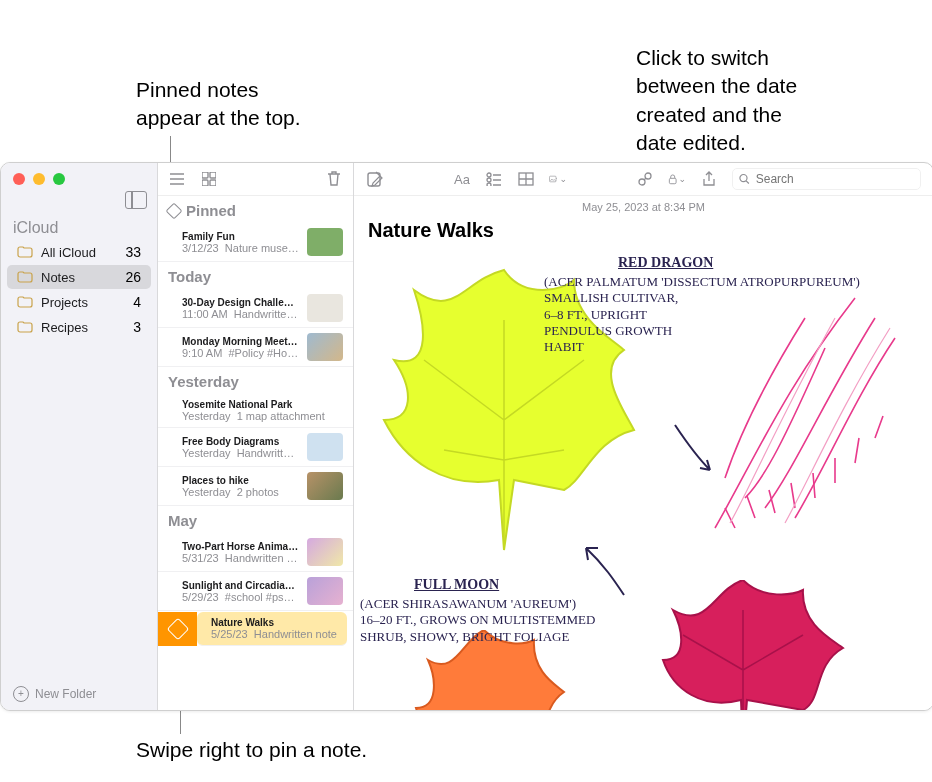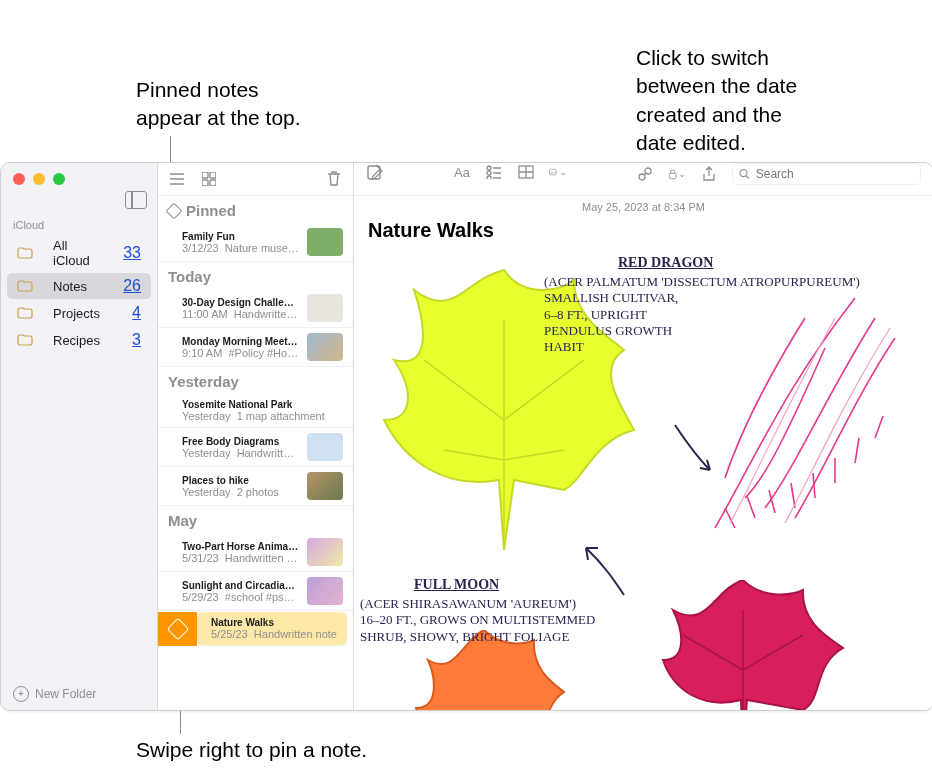--- a/index.html
+++ b/index.html
@@ -7,25 +7,25 @@
   .callout{position:absolute;font-size:21px;line-height:1.35;color:#000;}
   .callout .rule{position:absolute;background:#888;}
   .window{position:absolute;left:0;top:162px;width:932px;height:547px;border:1px solid #cfcfcf;border-radius:10px;overflow:hidden;background:#fff;display:flex;box-shadow:0 1px 3px rgba(0,0,0,.08);}
   
   .sidebar{width:156px;flex:0 0 156px;background:#f2f2f7;border-right:1px solid #d9d9db;display:flex;flex-direction:column;}
   .traffic{height:18px;display:flex;gap:8px;padding:10px 12px 0;}
   .dot{width:12px;height:12px;border-radius:50%;}
   .side-top{display:flex;align-items:center;justify-content:flex-end;padding:0 10px 6px;}
   .side-icon{width:20px;height:16px;border:1.5px solid #8e8e93;border-radius:3px;position:relative;}
   .side-icon::before{content:"";position:absolute;left:5px;top:0;bottom:0;width:1.5px;background:#8e8e93;}
-  .account-label{font-size:11px;color:#8e8e93;padding:4px 12px 2px;}
+  .account-label{font-size:16px;color:#8e8e93;padding:4px 12px 2px;}
   .folders{list-style:none;margin:0;padding:0;}
-  .folder{display:flex;align-items:center;gap:20px;padding:4px 10px;font-size:13px;color:#1c1c1e;border-radius:5px;margin:1px 6px;}
+  .folder{display:flex;align-items:center;gap:8px;padding:4px 10px;font-size:13px;color:#1c1c1e;border-radius:5px;margin:1px 6px;}
   .folder.sel{background:#d8d8dc;}
-  .folder .count{margin-left:auto;font-size:16px;color:#1d4ed8;text-decoration:underline;}
+  .folder .count{margin-left:auto;font-size:14px;color:#000000;}
   .folder-icon{width:16px;height:12px;flex-shrink:0;}
   .spacer{flex:1;}
   .new-folder{font-size:12px;color:#8e8e93;padding:8px 12px;display:flex;align-items:center;gap:6px;}
   .plus-circ{width:14px;height:14px;border:1.3px solid #8e8e93;border-radius:50%;display:flex;align-items:center;justify-content:center;font-size:10px;line-height:1;}
   
   .notelist{width:195px;flex:0 0 195px;border-right:1px solid #d9d9db;background:#fff;overflow:hidden;font-size:12px;display:flex;flex-direction:column;}
   .nl-toolbar{height:32px;display:flex;align-items:center;gap:14px;padding:0 10px;border-bottom:1px solid #eee;}
   .tb-ico{color:#8e8e93;width:18px;height:18px;display:flex;align-items:center;justify-content:center;}
   .tb-spacer{flex:1;}
   .section-hdr{display:flex;align-items:center;gap:6px;font-size:15px;color:#8e8e93;font-weight:600;padding:6px 10px 4px;}
@@ -35,21 +35,21 @@
   .note-text{flex:1;min-width:0;}
   .note-title{font-size:10px;font-weight:600;color:#1c1c1e;white-space:nowrap;overflow:hidden;text-overflow:ellipsis;}
   .note-sub{font-size:11px;color:#8e8e93;white-space:nowrap;overflow:hidden;text-overflow:ellipsis;}
   .thumb{width:36px;height:28px;border-radius:4px;flex-shrink:0;}
   .swiped{display:flex;align-items:stretch;margin-top:1px;}
   .swipe-action{width:42px;background:#ff9500;display:flex;align-items:center;justify-content:center;}
   .swipe-pin{width:14px;height:14px;border:1.6px solid #fff;border-radius:3px;transform:rotate(45deg);}
   .swiped .note-row{flex:1;border-radius:6px;margin-right:6px;padding-left:14px;}
   
   .editor{flex:1;display:flex;flex-direction:column;overflow:hidden;}
-  .ed-toolbar{height:32px;display:flex;align-items:flex-start;gap:20px;padding:0 12px;border-bottom:1px solid #eee;color:#8e8e93;}
+  .ed-toolbar{height:32px;display:flex;align-items:center;gap:20px;padding:0 12px;border-bottom:1px solid #eee;color:#8e8e93;}
   .ed-toolbar .grp{display:flex;align-items:center;gap:14px;}
   .ed-date{font-size:11px;color:#8e8e93;text-align:center;padding:5px 0 0;cursor:pointer;}
   .ed-title{font-size:20px;font-weight:700;padding:6px 14px 8px;}
   .sketch{flex:1;position:relative;overflow:hidden;background:#fff;}
   .hand{position:absolute;font-family:"Comic Sans MS","Segoe Script",cursive;color:#2a2350;font-size:14px;line-height:1.25;white-space:pre;}
   .hand.ul{text-decoration:underline;font-weight:600;}
   .search{display:flex;align-items:center;gap:4px;background:#fff;border:1px solid #f0f0f0;border-radius:5px;padding:2px 6px;font-size:12px;color:#8e8e93;min-width:110px;}
   svg{display:block;}
 </style>
 </head>

